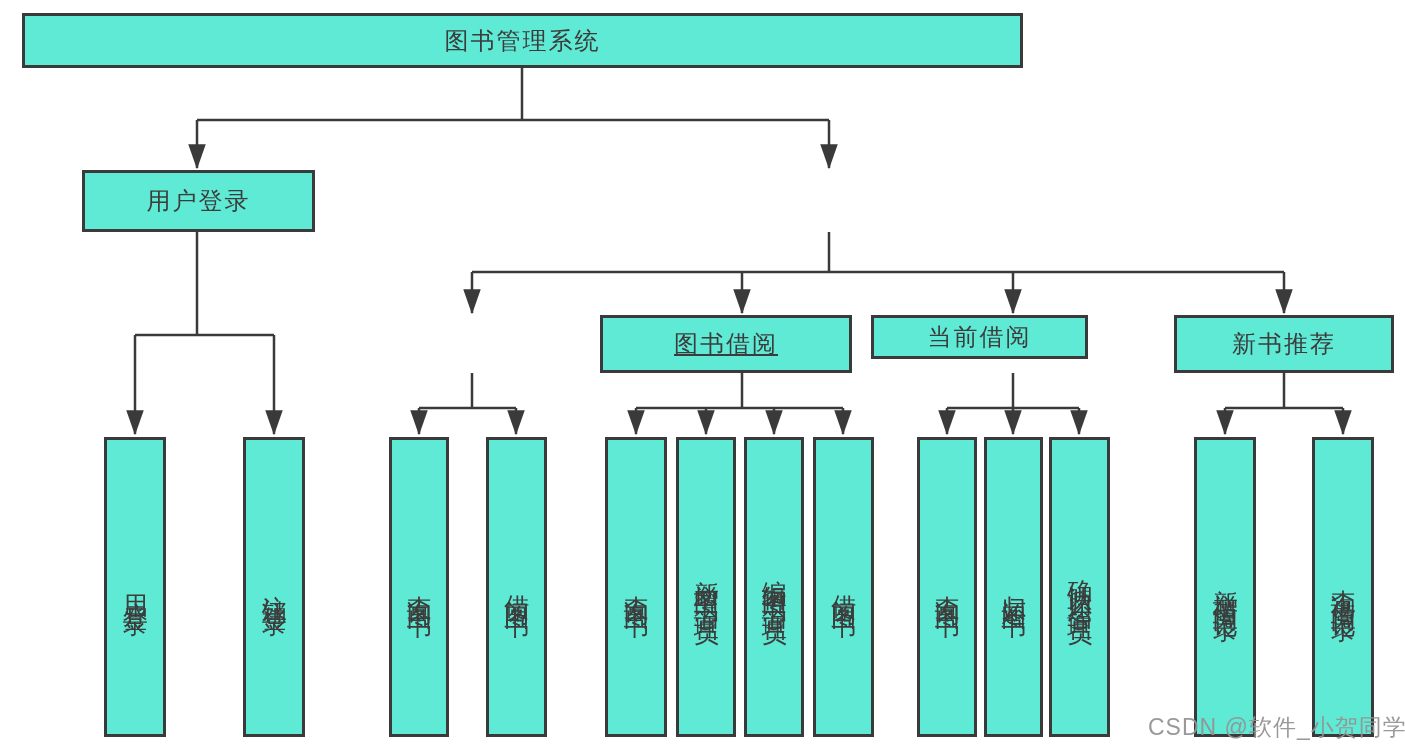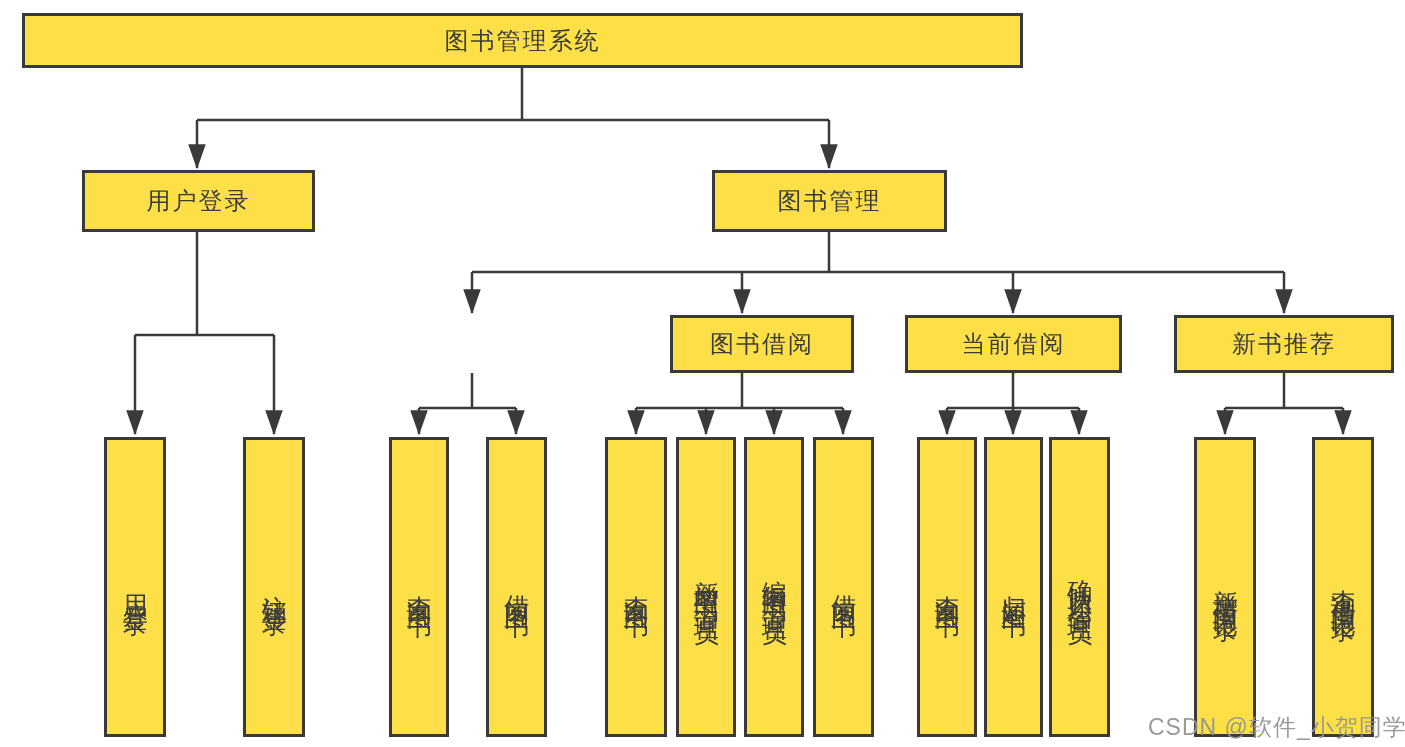--- a/index.html
+++ b/index.html
@@ -9,21 +9,21 @@
     height: 747px;
     background: #ffffff;
     font-family: "Liberation Sans", "DejaVu Sans", sans-serif;
     overflow: hidden;
   }
   .wires { position:absolute; left:0; top:0; width:1405px; height:747px; }
   .node {
     position: absolute;
     box-sizing: border-box;
     border: 3px solid #3a3a3a;
-    background: #fde047;
+    background: #5eead4;
     color: #3c3c3c;
     display: flex;
     align-items: center;
     justify-content: center;
     font-size: 24px;
     letter-spacing: 2px;
     text-align: center;
   }
   .node.v {
     writing-mode: vertical-rl;
@@ -94,24 +94,23 @@
       <path d="M1284 373 V408"></path>
       <path d="M1225 408 H1343"></path>
       <path d="M1225 408 V434" marker-end="url(#arrowhead)"></path>
       <path d="M1343 408 V434" marker-end="url(#arrowhead)"></path>
     </g>
   </svg>
 
   <div class="node" style="left:22px; top:13px; width:1001px; height:55px;">图书管理系统</div>
 
   <div class="node" style="left:82px; top:170px; width:233px; height:62px;">用户登录</div>
-  <div class="node" style="left:712px; top:170px; width:235px; height:62px;">图书管理</div>
 
-  <div class="node" style="left:670px; top:315px; width:184px; height:58px;">图书借阅</div>
-  <div class="node" style="left:905px; top:315px; width:217px; height:58px;">当前借阅</div>
+  <div class="node" style="left:600px; top:315px; width:252px; height:58px;text-decoration:underline;">图书借阅</div>
+  <div class="node" style="left:871px; top:315px; width:217px; height:44px;">当前借阅</div>
   <div class="node" style="left:1174px; top:315px; width:220px; height:58px;">新书推荐</div>
 
   <div class="node v" style="left:104px; top:437px; width:62px; height:300px;">用户登录</div>
   <div class="node v" style="left:243px; top:437px; width:62px; height:300px;">注销登录</div>
 
   <div class="node v" style="left:389px; top:437px; width:60px; height:300px;">查询图书</div>
   <div class="node v" style="left:486px; top:437px; width:61px; height:300px;">借阅图书</div>
 
   <div class="node v" style="left:605px; top:437px; width:62px; height:300px;">查询图书</div>
   <div class="node v" style="left:676px; top:437px; width:60px; height:300px;">新增图书（管理员）</div>

